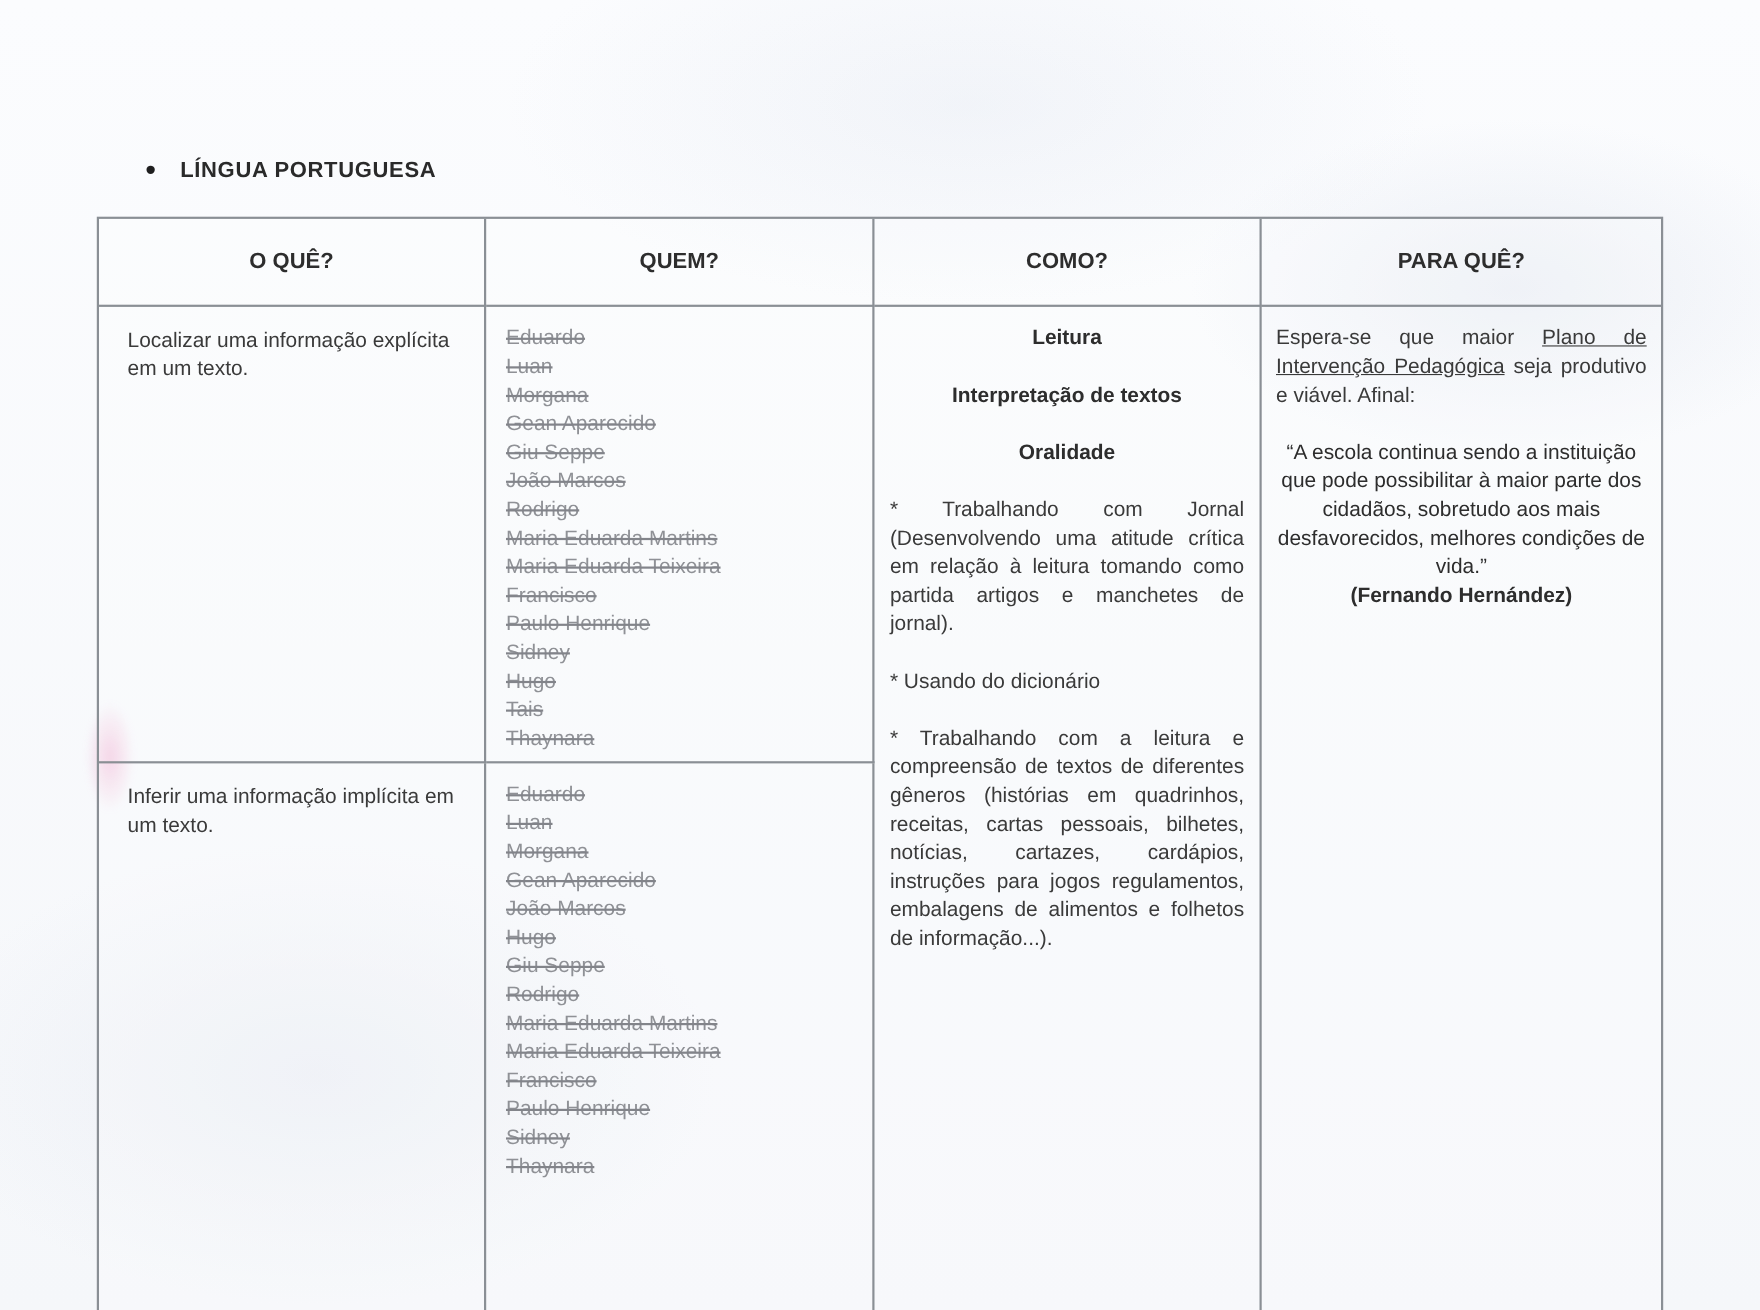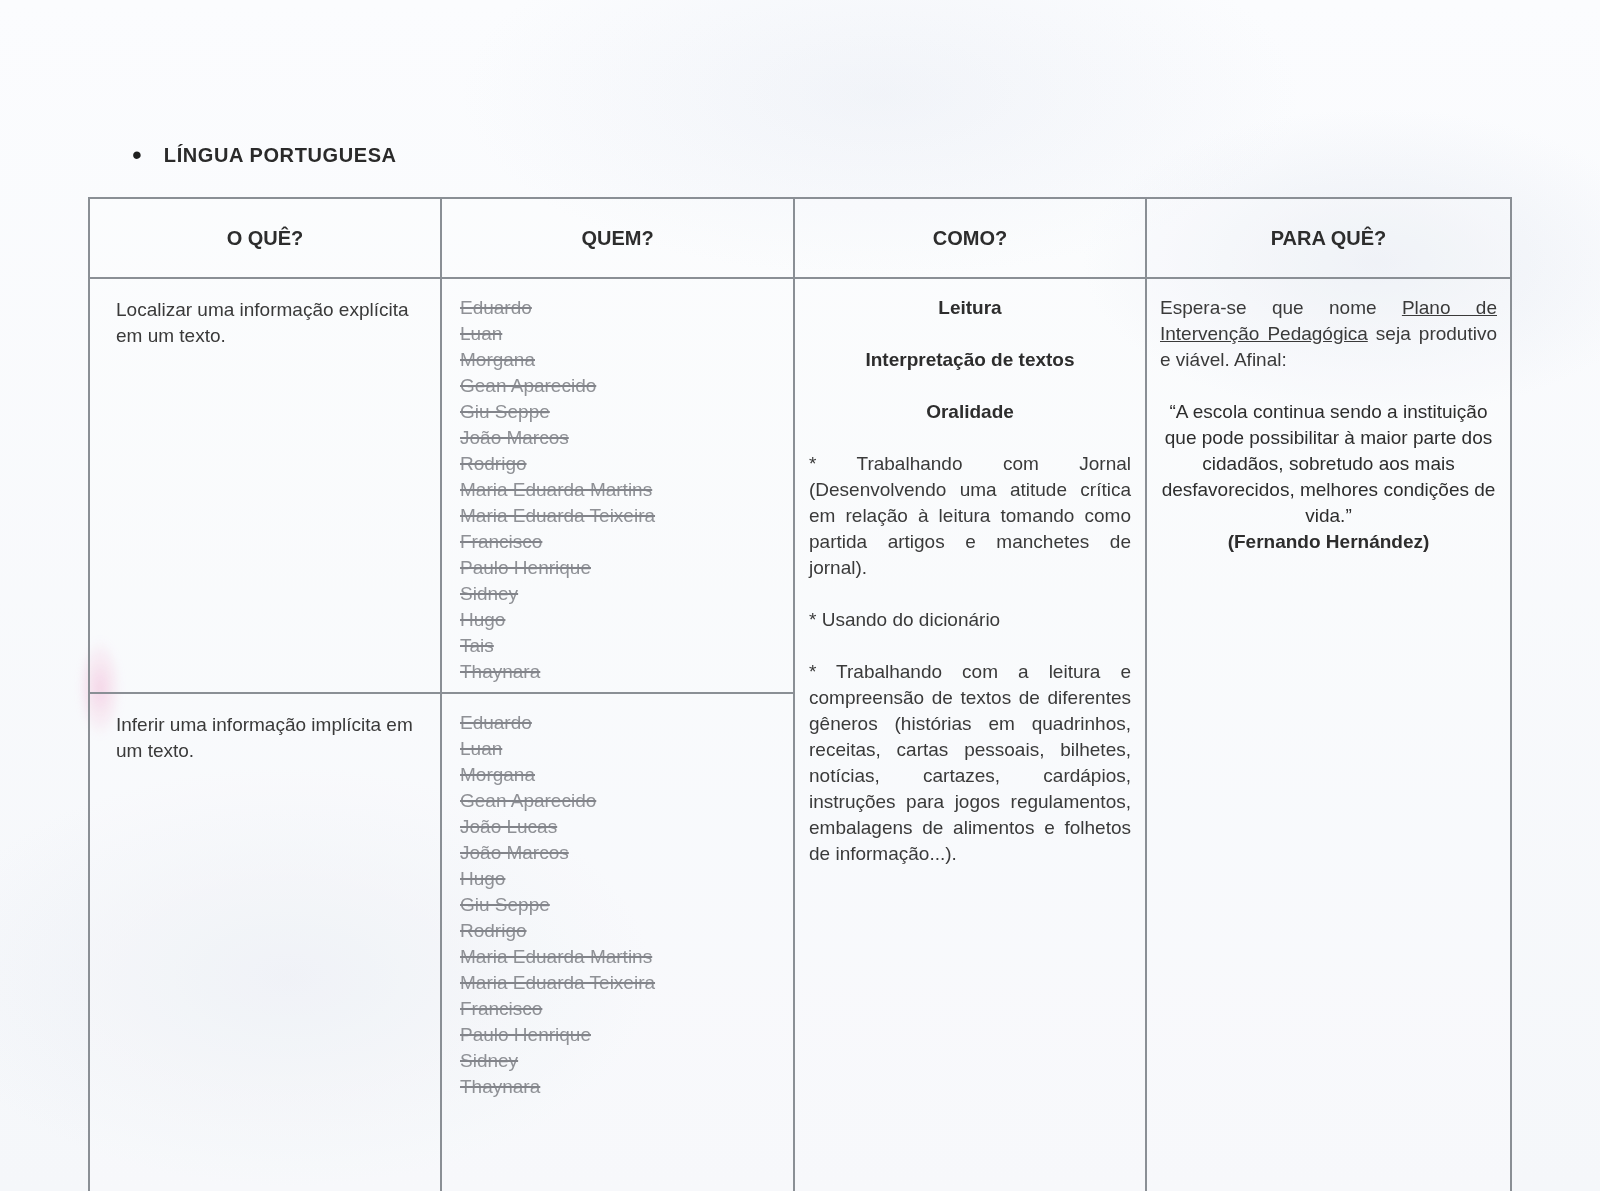--- a/index.html
+++ b/index.html
@@ -106,33 +106,32 @@
   <div class="cell como br">
     <div class="como-h">Leitura</div>
     <div class="como-h">Interpretação de textos</div>
     <div class="como-h">Oralidade</div>
     <div class="como-p">* Trabalhando com Jornal (Desenvolvendo uma atitude crítica em relação à leitura tomando como partida artigos e manchetes de jornal).</div>
     <div class="como-p">* Usando do dicionário</div>
     <div class="como-p">* Trabalhando com a leitura e compreensão de textos de diferentes gêneros (histórias em quadrinhos, receitas, cartas pessoais, bilhetes, notícias, cartazes, cardápios, instruções para jogos regulamentos, embalagens de alimentos e folhetos de informação...).</div>
   </div>
 
   <div class="cell paraque">
-    <div class="pq-p"><span>Espera-se que nome </span><span class="underline">Plano de Intervenção Pedagógica</span><span> seja produtivo e viável. Afinal:</span></div>
+    <div class="pq-p"><span>Espera-se que maior </span><span class="underline">Plano de Intervenção Pedagógica</span><span> seja produtivo e viável. Afinal:</span></div>
     <div class="pq-quote">“A escola continua sendo a instituição que pode possibilitar à maior parte dos cidadãos, sobretudo aos mais desfavorecidos, melhores condições de vida.”</div>
     <div class="pq-author">(Fernando Hernández)</div>
   </div>
 
   <div class="cell what br">Inferir uma informação implícita em um texto.</div>
 
   <div class="cell who br">
     <div class="name">Eduardo</div>
     <div class="name">Luan</div>
     <div class="name">Morgana</div>
     <div class="name">Gean Aparecido</div>
-    <div class="name">João Lucas</div>
     <div class="name">João Marcos</div>
     <div class="name">Hugo</div>
     <div class="name">Giu Seppe</div>
     <div class="name">Rodrigo</div>
     <div class="name">Maria Eduarda Martins</div>
     <div class="name">Maria Eduarda Teixeira</div>
     <div class="name">Francisco</div>
     <div class="name">Paulo Henrique</div>
     <div class="name">Sidney</div>
     <div class="name">Thaynara</div>

